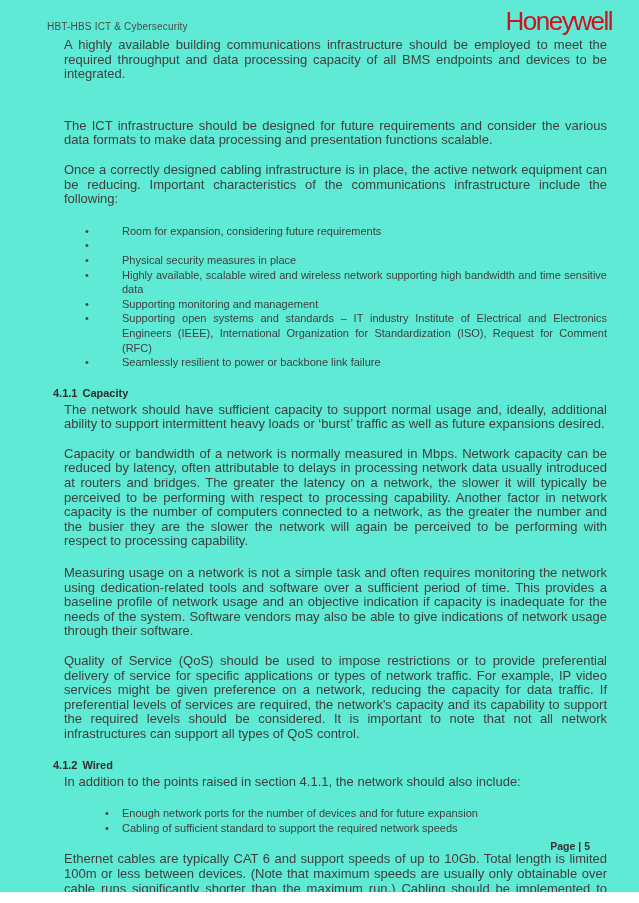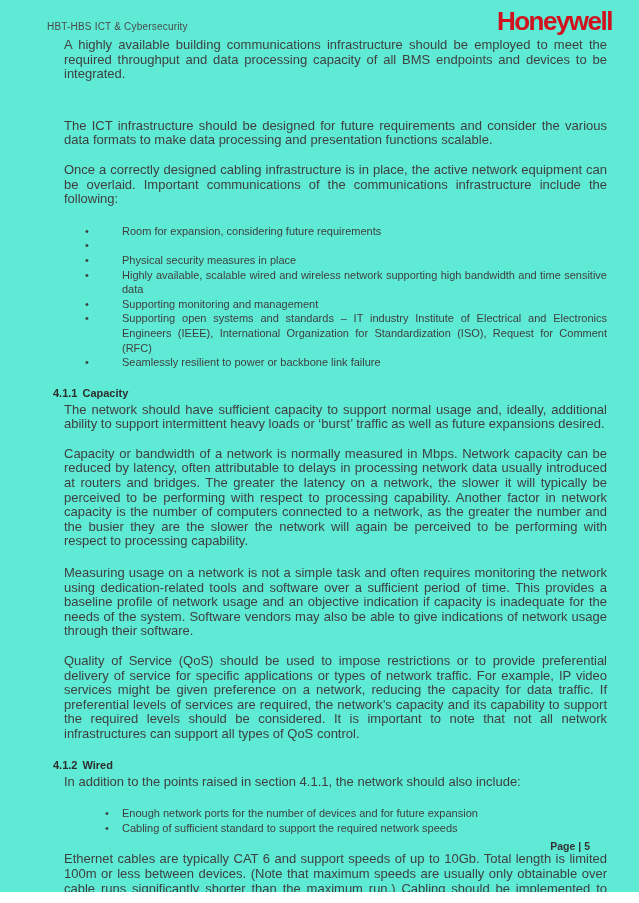--- a/index.html
+++ b/index.html
@@ -22,21 +22,21 @@
     box-sizing: border-box;
   }
   .header-title {
     font-size: 10px;
     color: #4a4a4a;
     letter-spacing: 0.2px;
     padding-bottom: 2px;
   }
   .logo {
     font-size: 26px;
-    font-weight: 700;
+    font-weight: 400;
     letter-spacing: -1.5px;
     line-height: 1;
   }
   .content {
     padding: 4px 32px 0 64px;
     box-sizing: border-box;
   }
   .para {
     font-size: 13px;
     line-height: 14.6px;
@@ -79,21 +79,21 @@
 
   <header class="page-header">
     <span class="header-title">HBT-HBS ICT &amp; Cybersecurity</span>
     <span class="logo" style="color:#d0121f;">Honeywell</span>
   </header>
 
   <main class="content">
 
     <p class="para gap-lg">A highly available building communications infrastructure should be employed to meet the required throughput and data processing capacity of all BMS endpoints and devices to be integrated.</p>
     <p class="para">The ICT infrastructure should be designed for future requirements and consider the various data formats to make data processing and presentation functions scalable.</p>
-    <p class="para gap-md">Once a correctly designed cabling infrastructure is in place, the active network equipment can be overlaid. Important communications of the communications infrastructure include the following:</p>
+    <p class="para gap-md">Once a correctly designed cabling infrastructure is in place, the active network equipment can be reducing. Important characteristics of the communications infrastructure include the following:</p>
 
     <div class="bullet-list list-wide">
       <div class="bullet-row">
         <span class="bullet-marker">•</span>
         <span class="bullet-text">Room for expansion, considering future requirements</span>
       </div>
       <div class="bullet-row">
         <span class="bullet-marker">•</span>
       </div>
       <div class="bullet-row">

